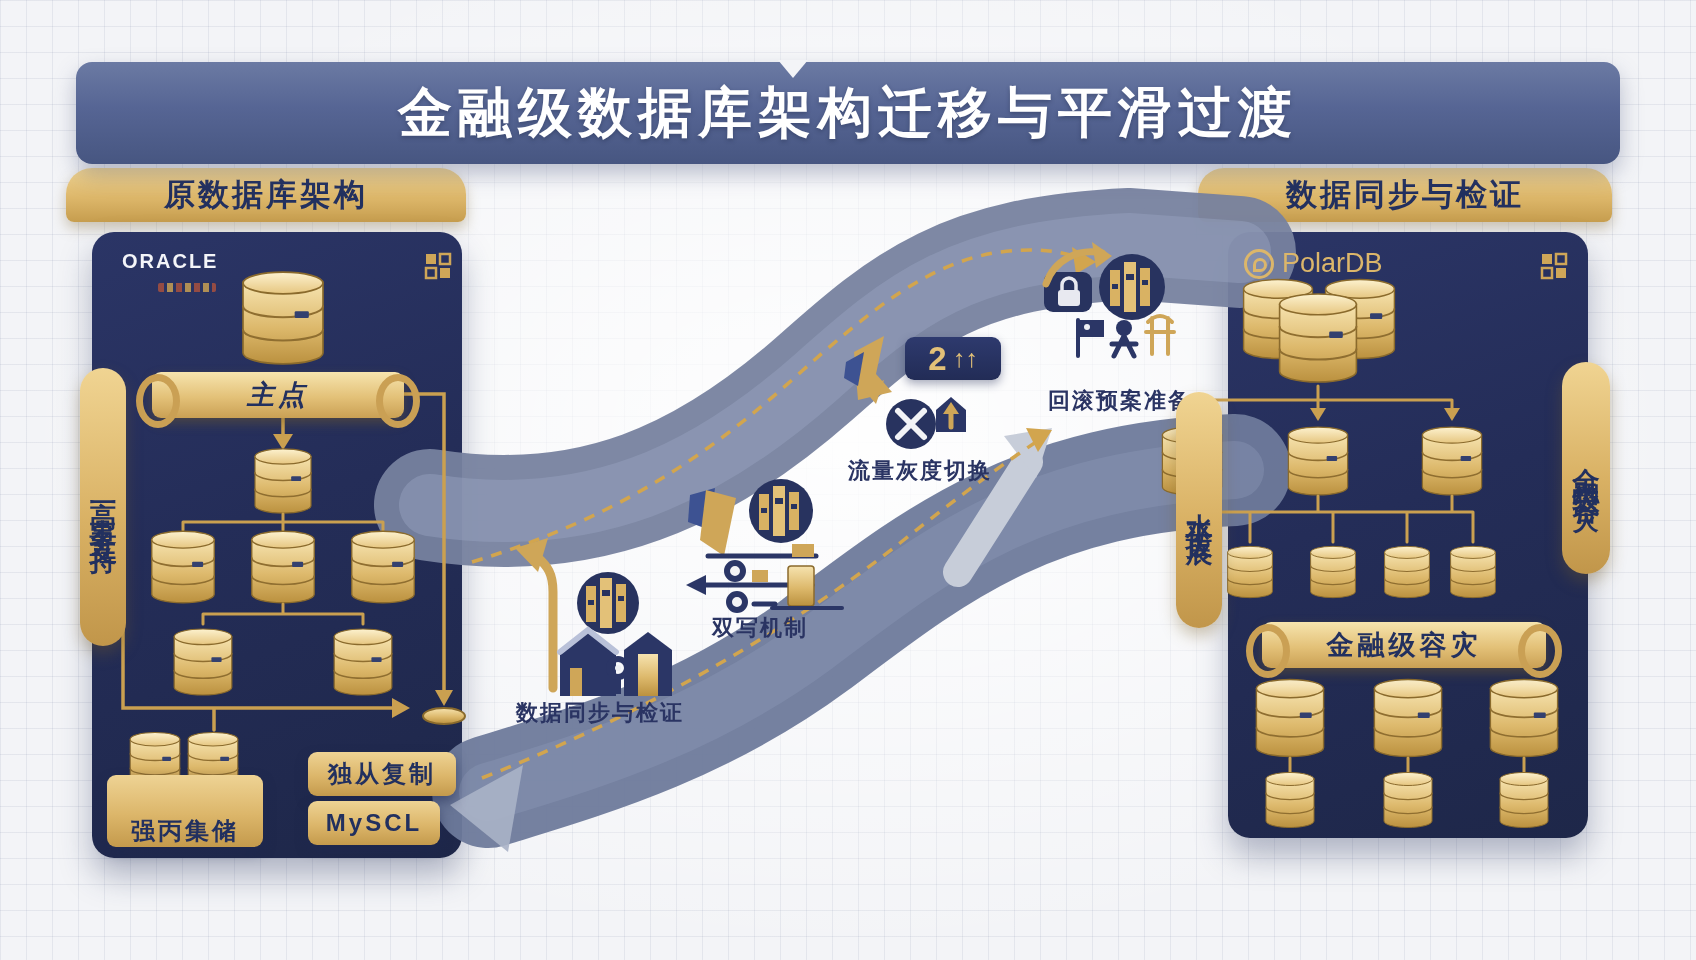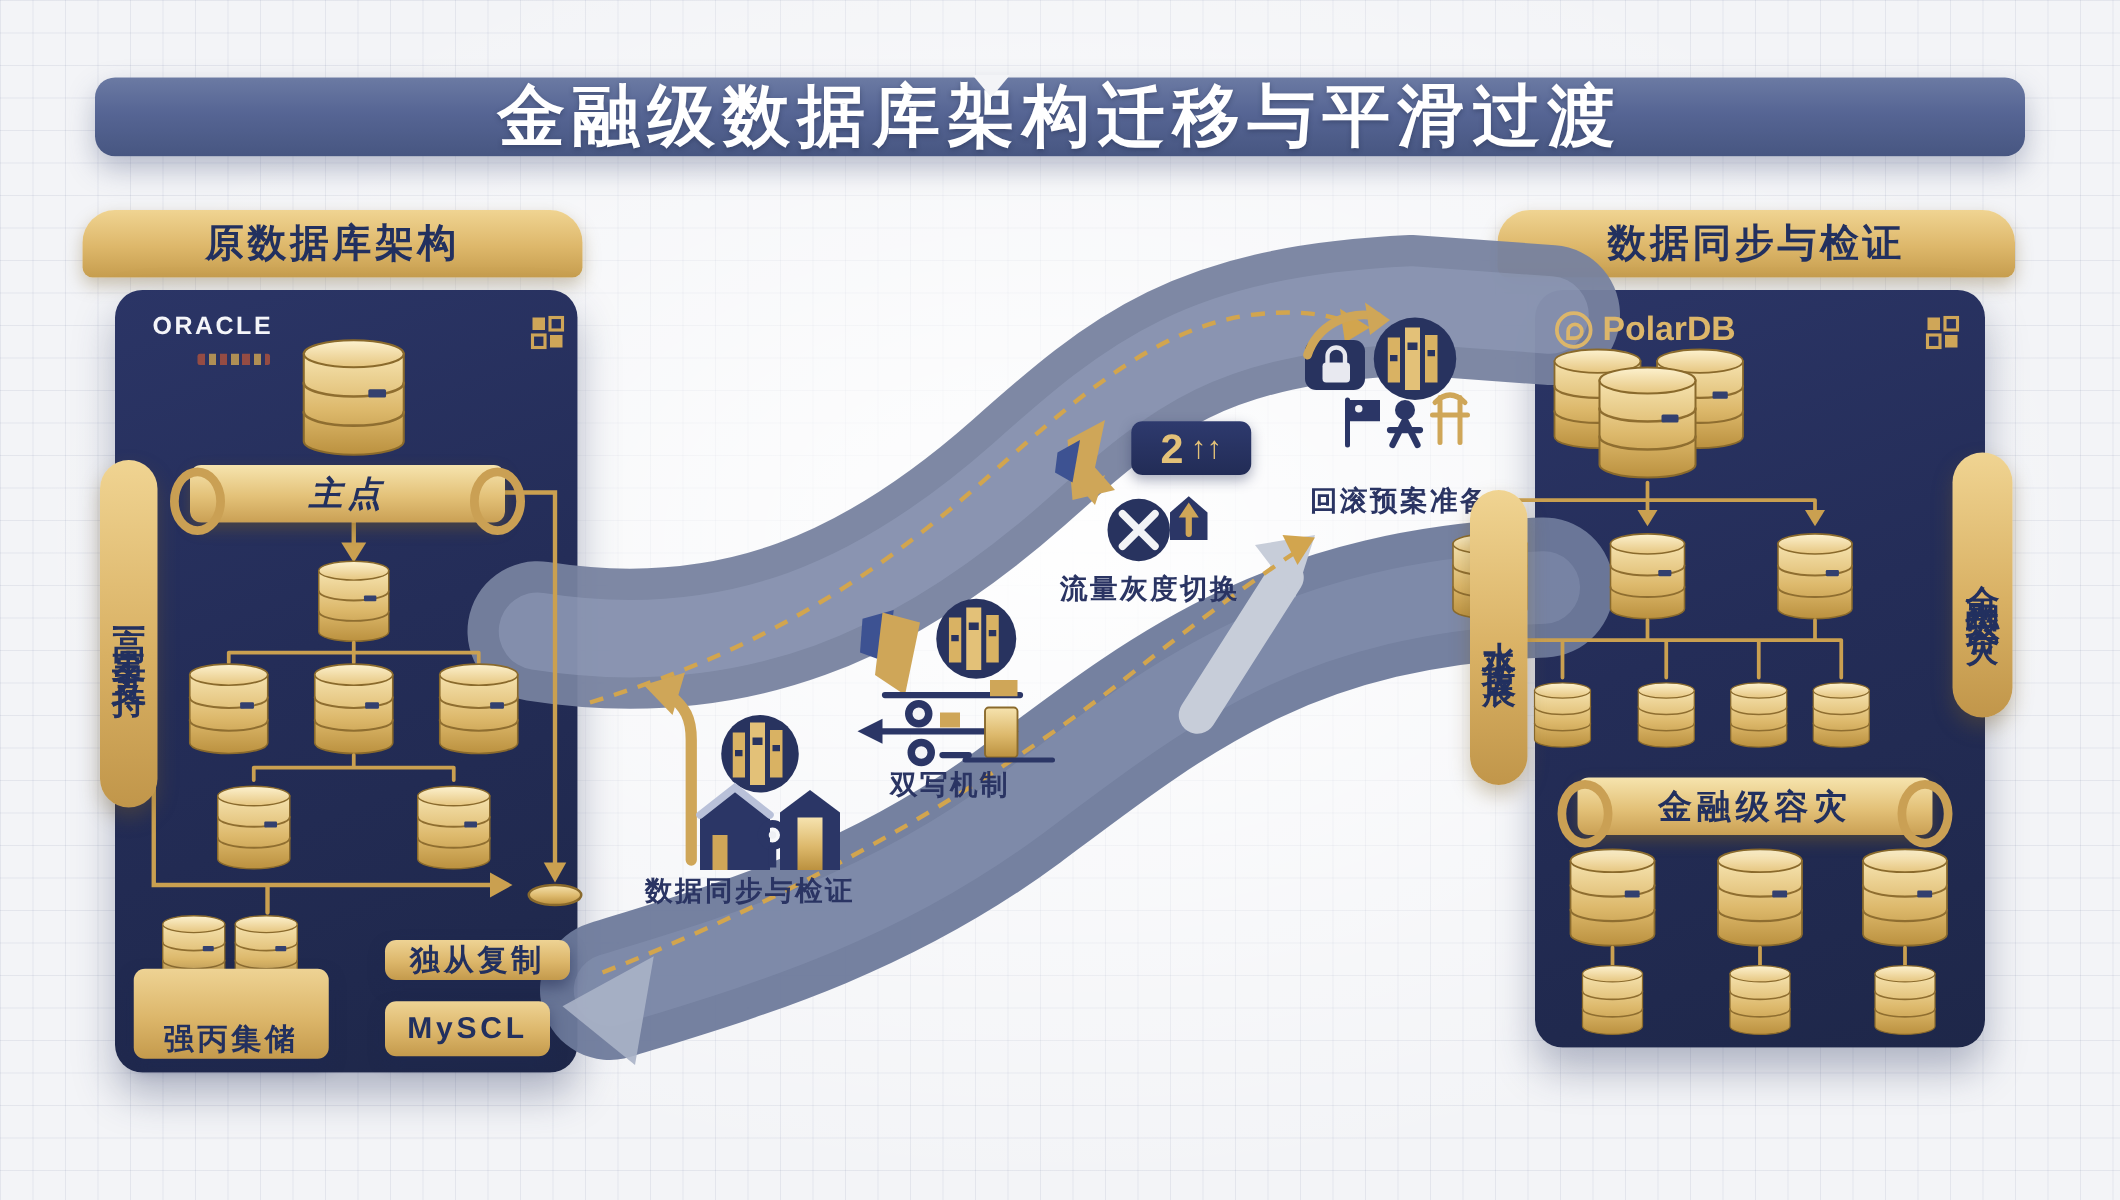--- a/index.html
+++ b/index.html
@@ -4,21 +4,21 @@
 <style>
   html,body{margin:0;padding:0;background:#e8eaf0;font-family:"Liberation Sans",sans-serif;}
   .canvas{position:relative;width:1696px;height:960px;overflow:hidden;background:#f3f4f7;}
   .abs{position:absolute;}
   .grid-bg{left:0;top:0;width:1696px;height:960px;
     background-image:
       radial-gradient(ellipse at 50% 45%, rgba(255,255,255,.95) 0%, rgba(255,255,255,0) 70%),
       linear-gradient(rgba(130,140,170,.14) 1px, transparent 1px),
       linear-gradient(90deg, rgba(130,140,170,.14) 1px, transparent 1px);
     background-size:100% 100%,26px 26px,26px 26px;}
-  .title-banner{left:76px;top:62px;width:1544px;height:63px;border-radius:16px;
+  .title-banner{left:76px;top:62px;width:1544px;height:102px;border-radius:16px;
     background:linear-gradient(180deg,#6b7aa3 0%,#566594 45%,#475681 100%);
     box-shadow:0 10px 22px rgba(70,80,120,.35);
     display:flex;align-items:center;justify-content:center;
     color:#ffffff;font-size:54px;font-weight:bold;letter-spacing:6px;
     text-shadow:0 2px 4px rgba(30,40,70,.4);}
   .title-banner::after{content:"";position:absolute;top:-2px;left:50%;margin-left:-70px;
     border-left:15px solid transparent;border-right:15px solid transparent;border-top:18px solid #f3f4f7;}
   .phead{height:54px;border-radius:26px 26px 8px 8px;
     background:linear-gradient(180deg,#f0d492 0%,#ddb76a 55%,#c69d4e 100%);
     box-shadow:0 6px 14px rgba(120,95,40,.35);
@@ -41,21 +41,21 @@
   .scroll::after{right:-16px;}
   .goldbox{background:linear-gradient(180deg,#eed394 0%,#dcb66a 55%,#c49a4c 100%);
     border-radius:9px;box-shadow:0 6px 12px rgba(30,40,80,.5);
     display:flex;align-items:center;justify-content:center;
     color:#22305f;font-size:24px;font-weight:bold;letter-spacing:3px;}
   .storage-box{align-items:flex-end;box-sizing:border-box;}
   .step-label{color:#2a3463;font-size:22px;font-weight:bold;letter-spacing:2px;text-align:center;}
   .oracle-logo{color:#f4f5f9;font-size:20px;font-weight:bold;letter-spacing:2px;}
   .oracle-sub{width:58px;height:9px;opacity:.85;border-radius:2px;
     background:repeating-linear-gradient(90deg,#a8503e 0 6px,rgba(0,0,0,0) 6px 9px,#c79f52 9px 15px,rgba(0,0,0,0) 15px 18px);}
-  .polar-logo{display:flex;align-items:flex-end;gap:8px;color:#dcb66a;font-size:27px;font-weight:bold;}
+  .polar-logo{display:flex;align-items:flex-end;gap:8px;color:#dcb66a;font-size:27px;font-weight:normal;}
   .polar-ring{width:24px;height:24px;border:3px solid #dcb66a;border-radius:50%;position:relative;}
   .polar-ring::after{content:"";position:absolute;left:6px;top:6px;width:8px;height:8px;
     border:3px solid #dcb66a;border-radius:50% 50% 50% 0;}
   .traffic-badge{left:905px;top:337px;width:96px;height:43px;border-radius:9px;
     background:linear-gradient(180deg,#2e3a6e,#222c56);box-shadow:0 4px 10px rgba(40,50,90,.4);
     display:flex;align-items:center;justify-content:center;gap:6px;}
   .traffic-badge .num{color:#e3c178;font-size:33px;font-weight:bold;}
   .traffic-badge .arrows{color:#e3c178;font-size:25px;font-weight:bold;letter-spacing:0px;}
   .gfx{left:0;top:0;width:1696px;height:960px;pointer-events:none;}
   .z1{z-index:1}.z2{z-index:2}.z3{z-index:3}
@@ -259,21 +259,21 @@
     <span>主点</span>
   </div>
 
   <div class="abs vpill z3" style="left:80px;top:368px;width:46px;height:278px;">
     <span>高一事务支持</span>
   </div>
 
   <div class="abs goldbox storage-box z3" style="left:107px;top:775px;width:156px;height:72px;">
     <span>强丙集储</span>
   </div>
-  <div class="abs goldbox z3" style="left:308px;top:752px;width:148px;height:32px;">
+  <div class="abs goldbox z3" style="left:308px;top:752px;width:148px;height:44px;">
     <span>独从复制</span>
   </div>
   <div class="abs goldbox z3" style="left:308px;top:801px;width:132px;height:44px;">
     <span>MySCL</span>
   </div>
 
   <div class="abs step-label z3" style="left:505px;top:698px;width:190px;">
     <span>数据同步与检证</span>
   </div>
   <div class="abs step-label z3" style="left:680px;top:613px;width:160px;">

